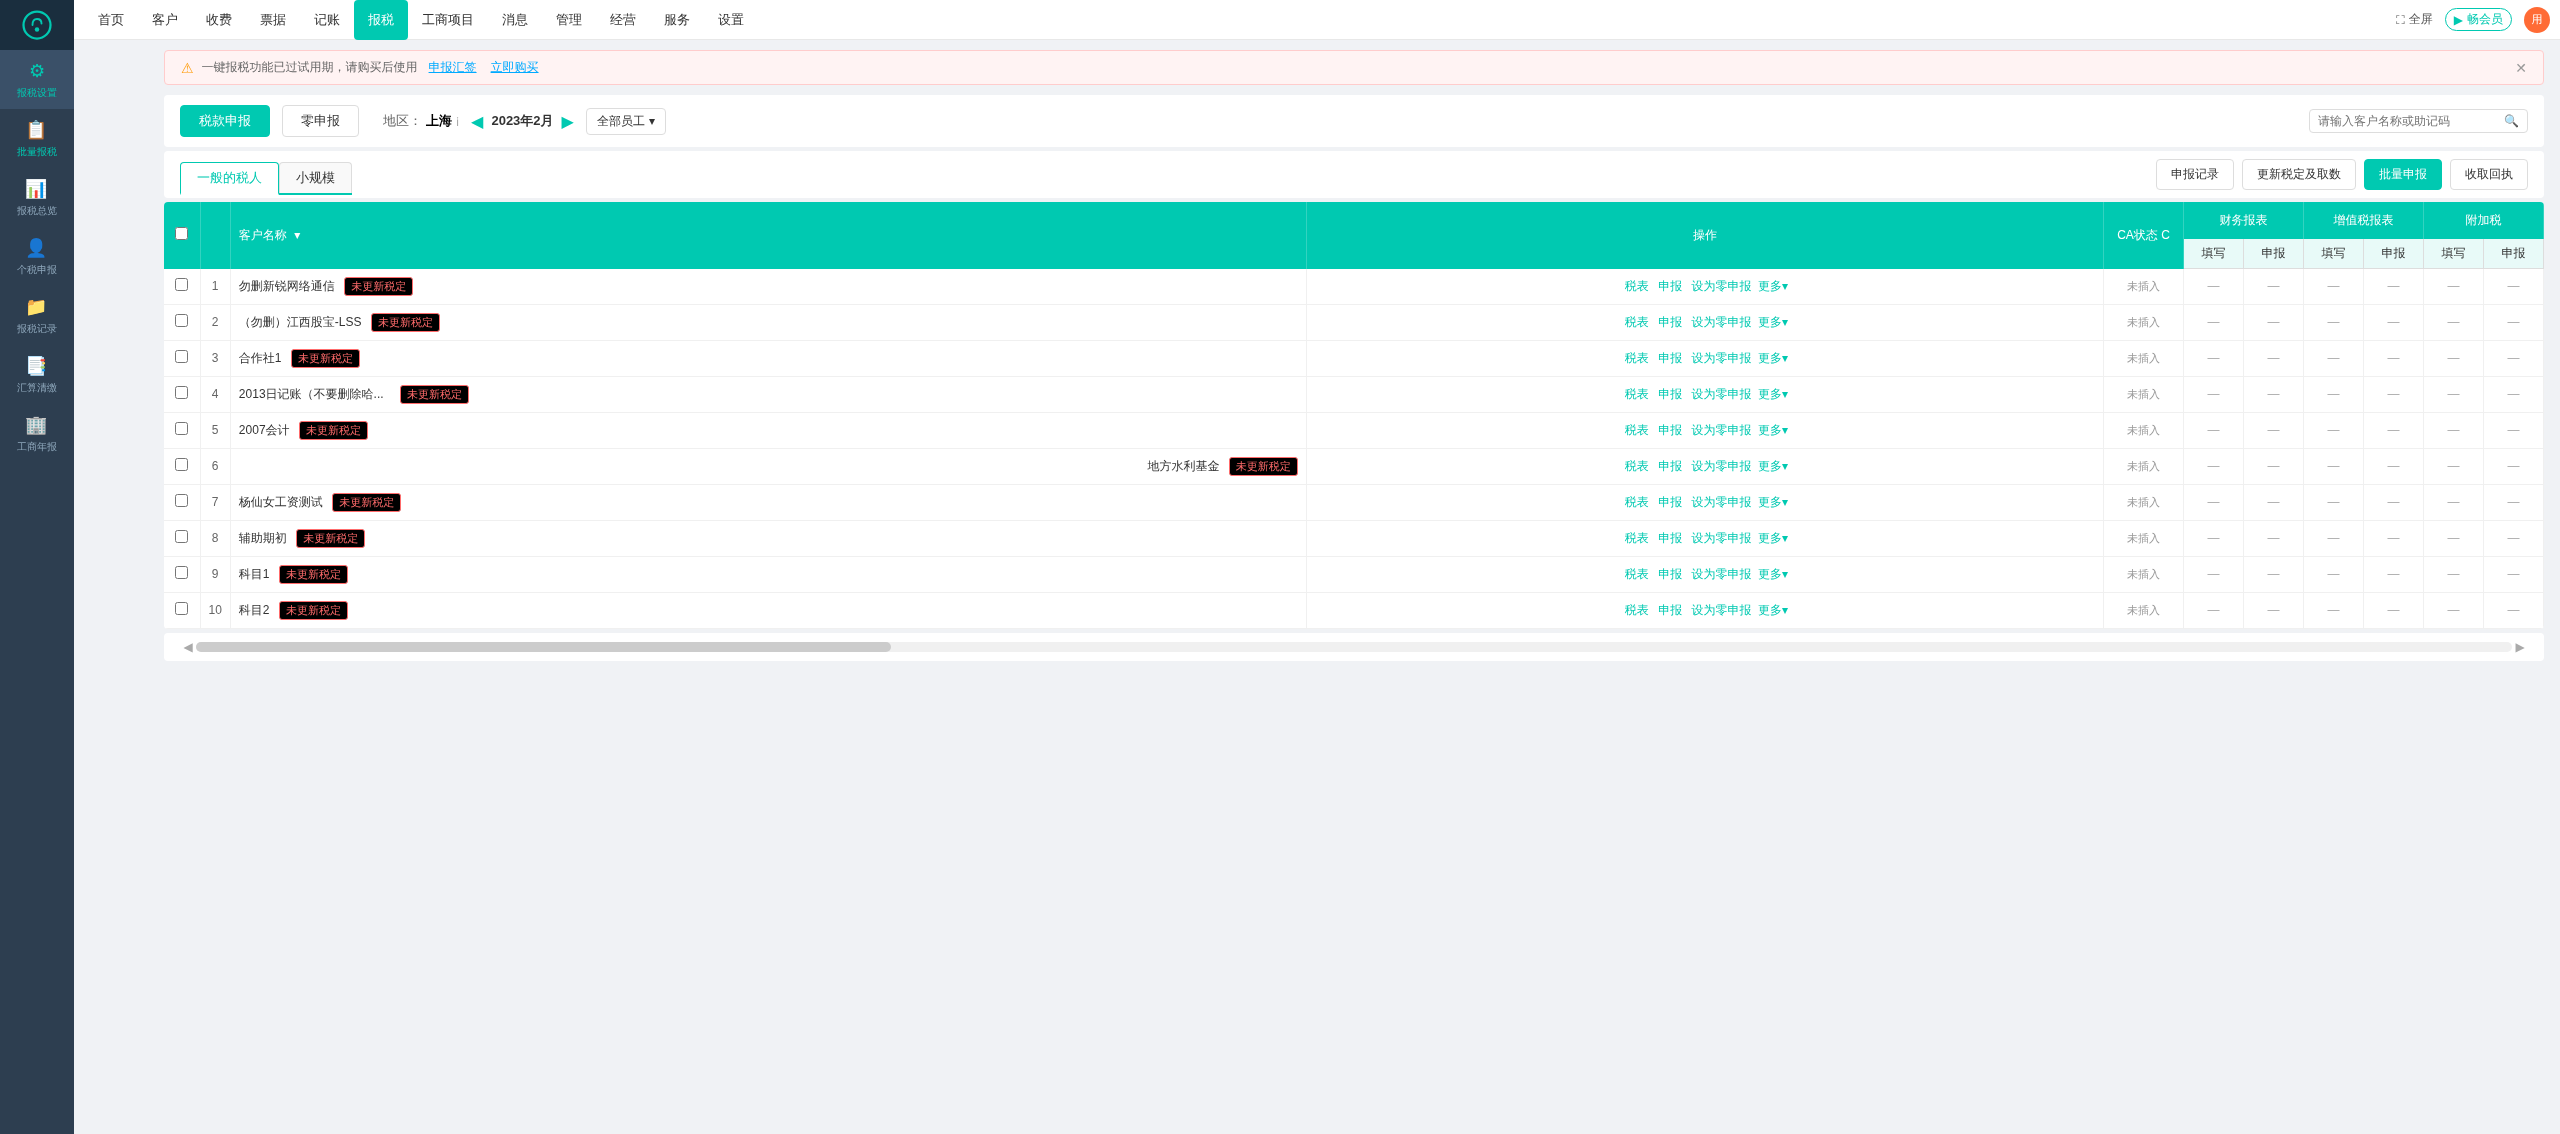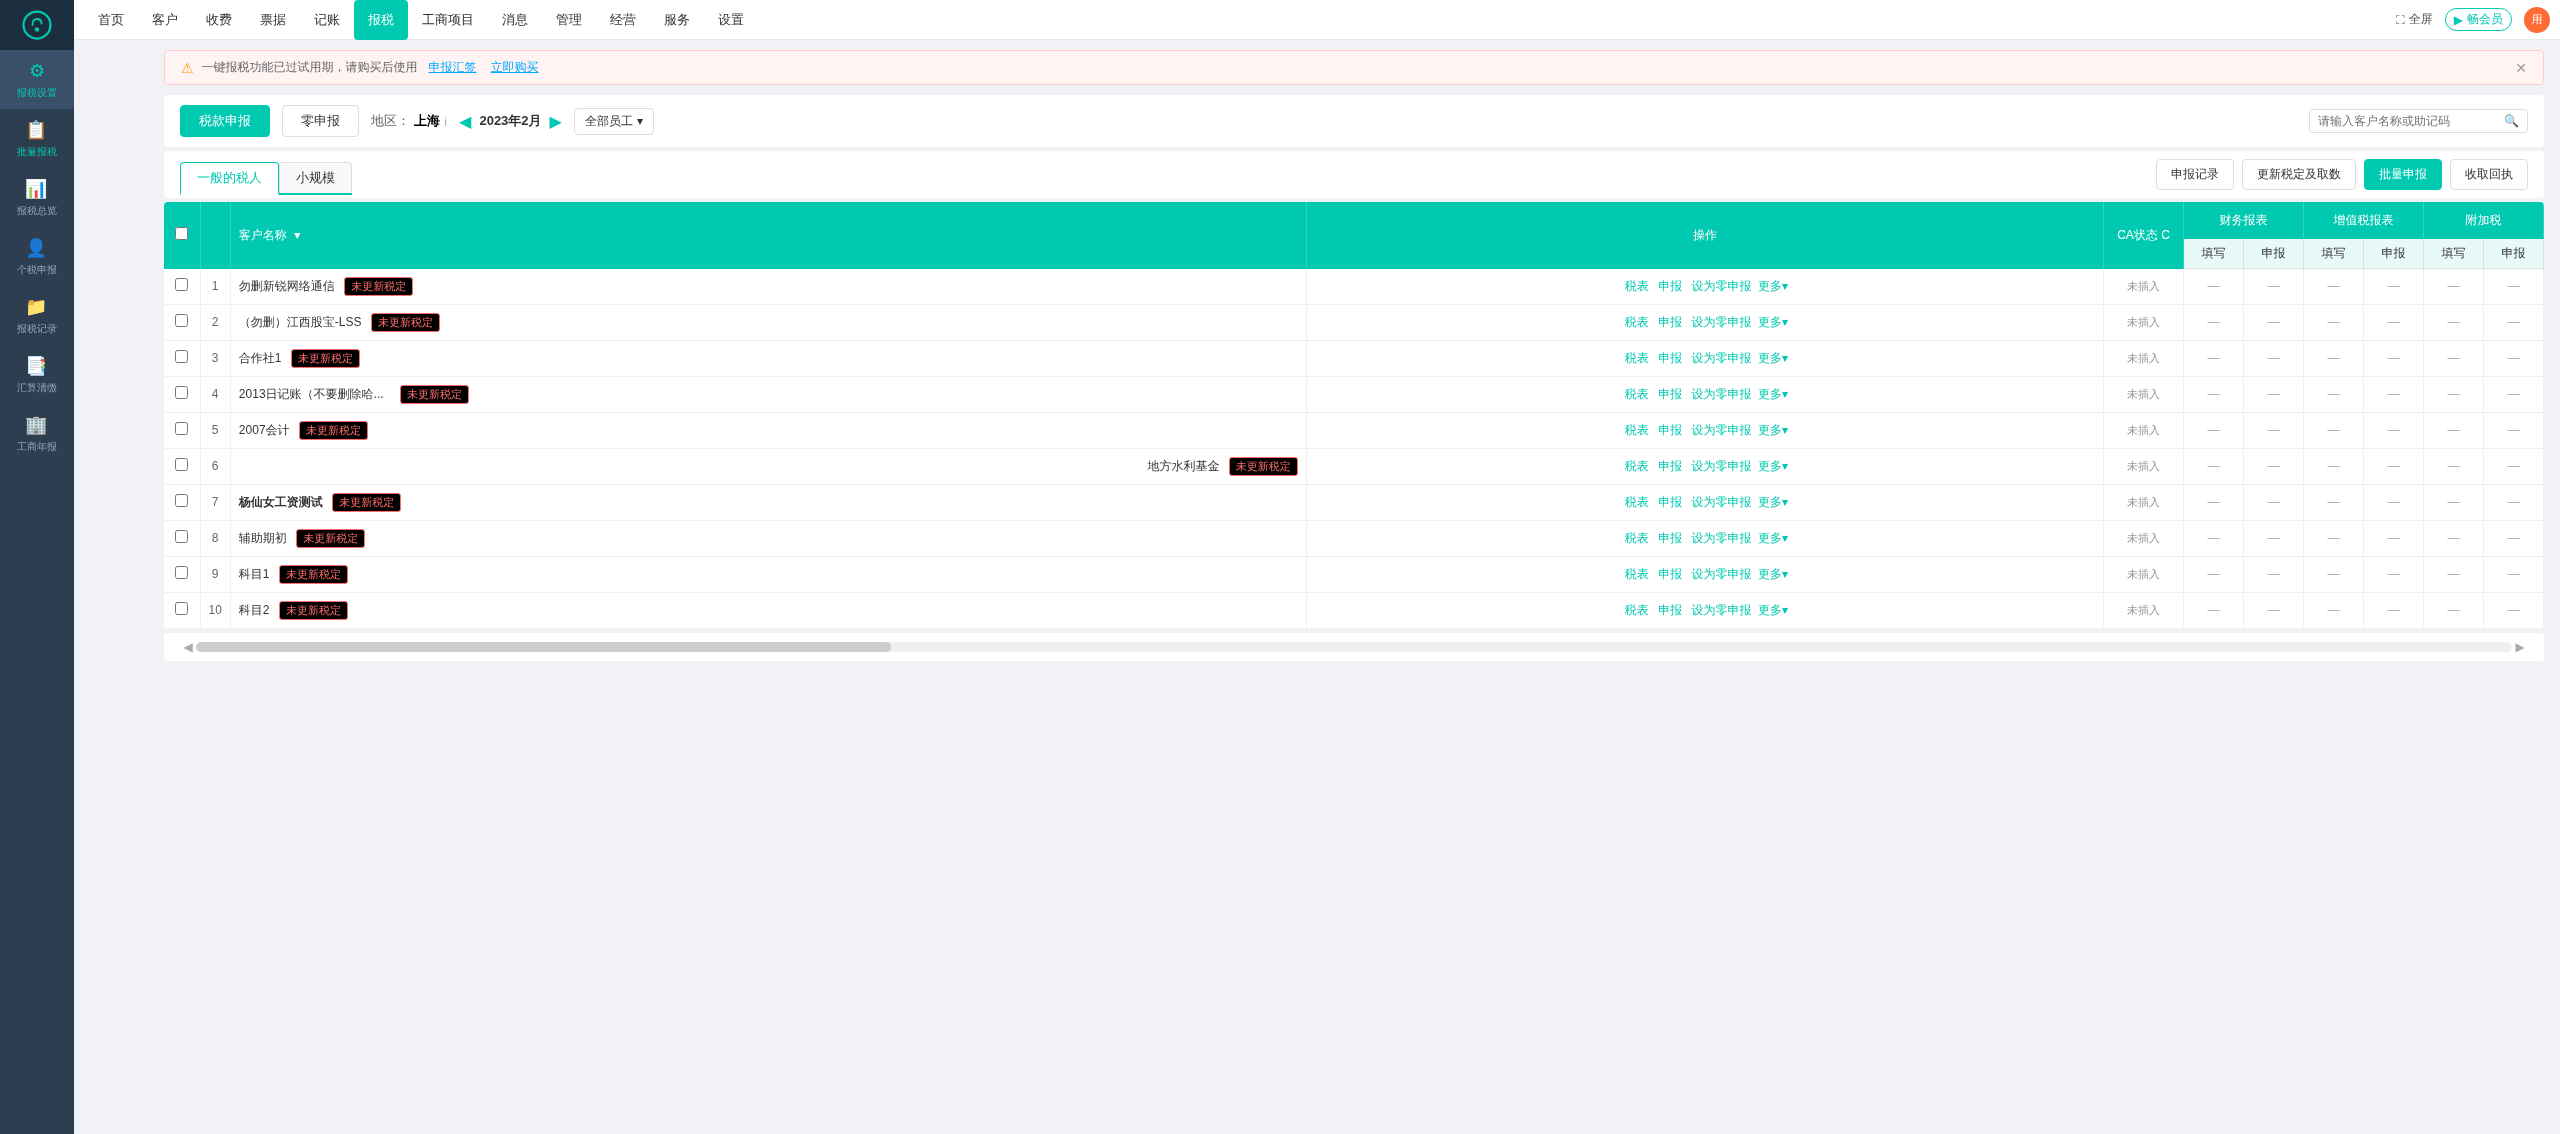--- a/index.html
+++ b/index.html
@@ -356,21 +356,21 @@
       <a class="link-btn">申报汇签</a>
       <a class="link-btn">立即购买</a>
       <span class="close-btn" style="margin-left: auto;">✕</span>
     </div>
 
     <div style="background: #fff; padding: 10px 16px; border-radius: 4px; margin-bottom: 4px; display: flex; align-items: center; gap: 12px; flex-wrap: wrap;">
       <button class="tab-btn active">税款申报</button>
       <button class="tab-btn">零申报</button>
 
       <div style="display: flex; align-items: center; gap: 4px;">
-        <span style="color:#666; font-size:13px;">地区：</span>
+        <span style="color:#666; font-size:13px;margin-left:12px;">地区：</span>
         <span style="font-weight: bold; font-size:13px;">上海</span>
         <span style="color:#aaa; cursor:pointer; font-size:12px;">ℹ</span>
       </div>
 
       <div class="date-nav">
         <button class="date-nav-btn">◀</button>
         <span style="font-size:13px; font-weight: bold; color:#333;">2023年2月</span>
         <button class="date-nav-btn">▶</button>
       </div>
 
@@ -550,21 +550,21 @@
       <td class="col-action dash-cell">—</td>
       <td class="col-action dash-cell">—</td>
       <td class="col-action dash-cell">—</td>
       <td class="col-action dash-cell">—</td>
       <td class="col-action dash-cell">—</td>
     </tr>
             <tr>
       <td class="col-check"><input type="checkbox" style=""></td>
       <td class="col-num" style="color:#666;">7</td>
       <td class="col-name left" style="text-align:left;">
-        <span style="margin-right:6px;font-weight:bold;">杨仙女工资测试</span>
+        <span style="margin-right:6px;">杨仙女工资测试</span>
         <span class="status-badge">未更新税定</span>
       </td>
       <td class="col-op">
         <a class="link-btn">税表</a>
         <a class="link-btn">申报</a>
         <a class="link-btn">设为零申报</a>
         <a class="more-btn">更多▾</a>
       </td>
       <td class="col-ca"><span class="ca-status">未插入</span></td>
       <td class="col-action dash-cell">—</td>

